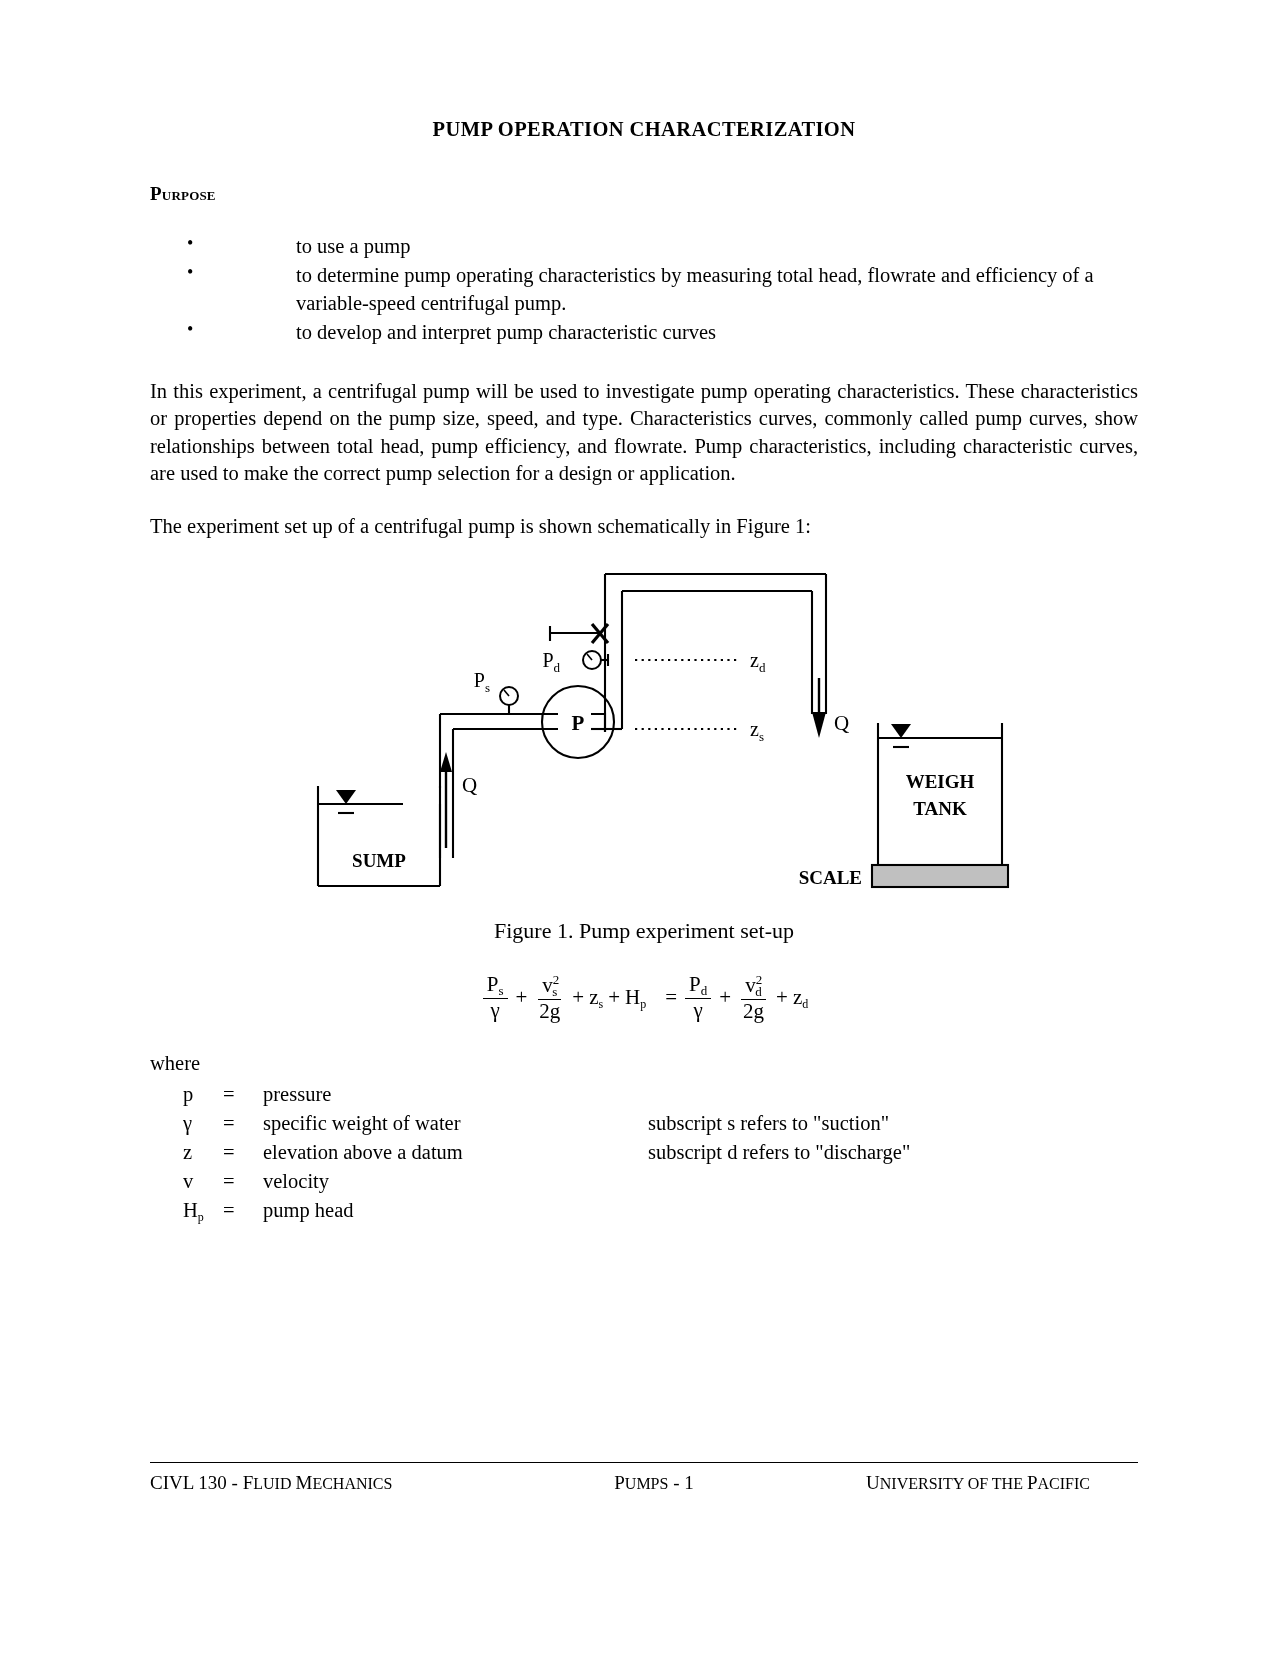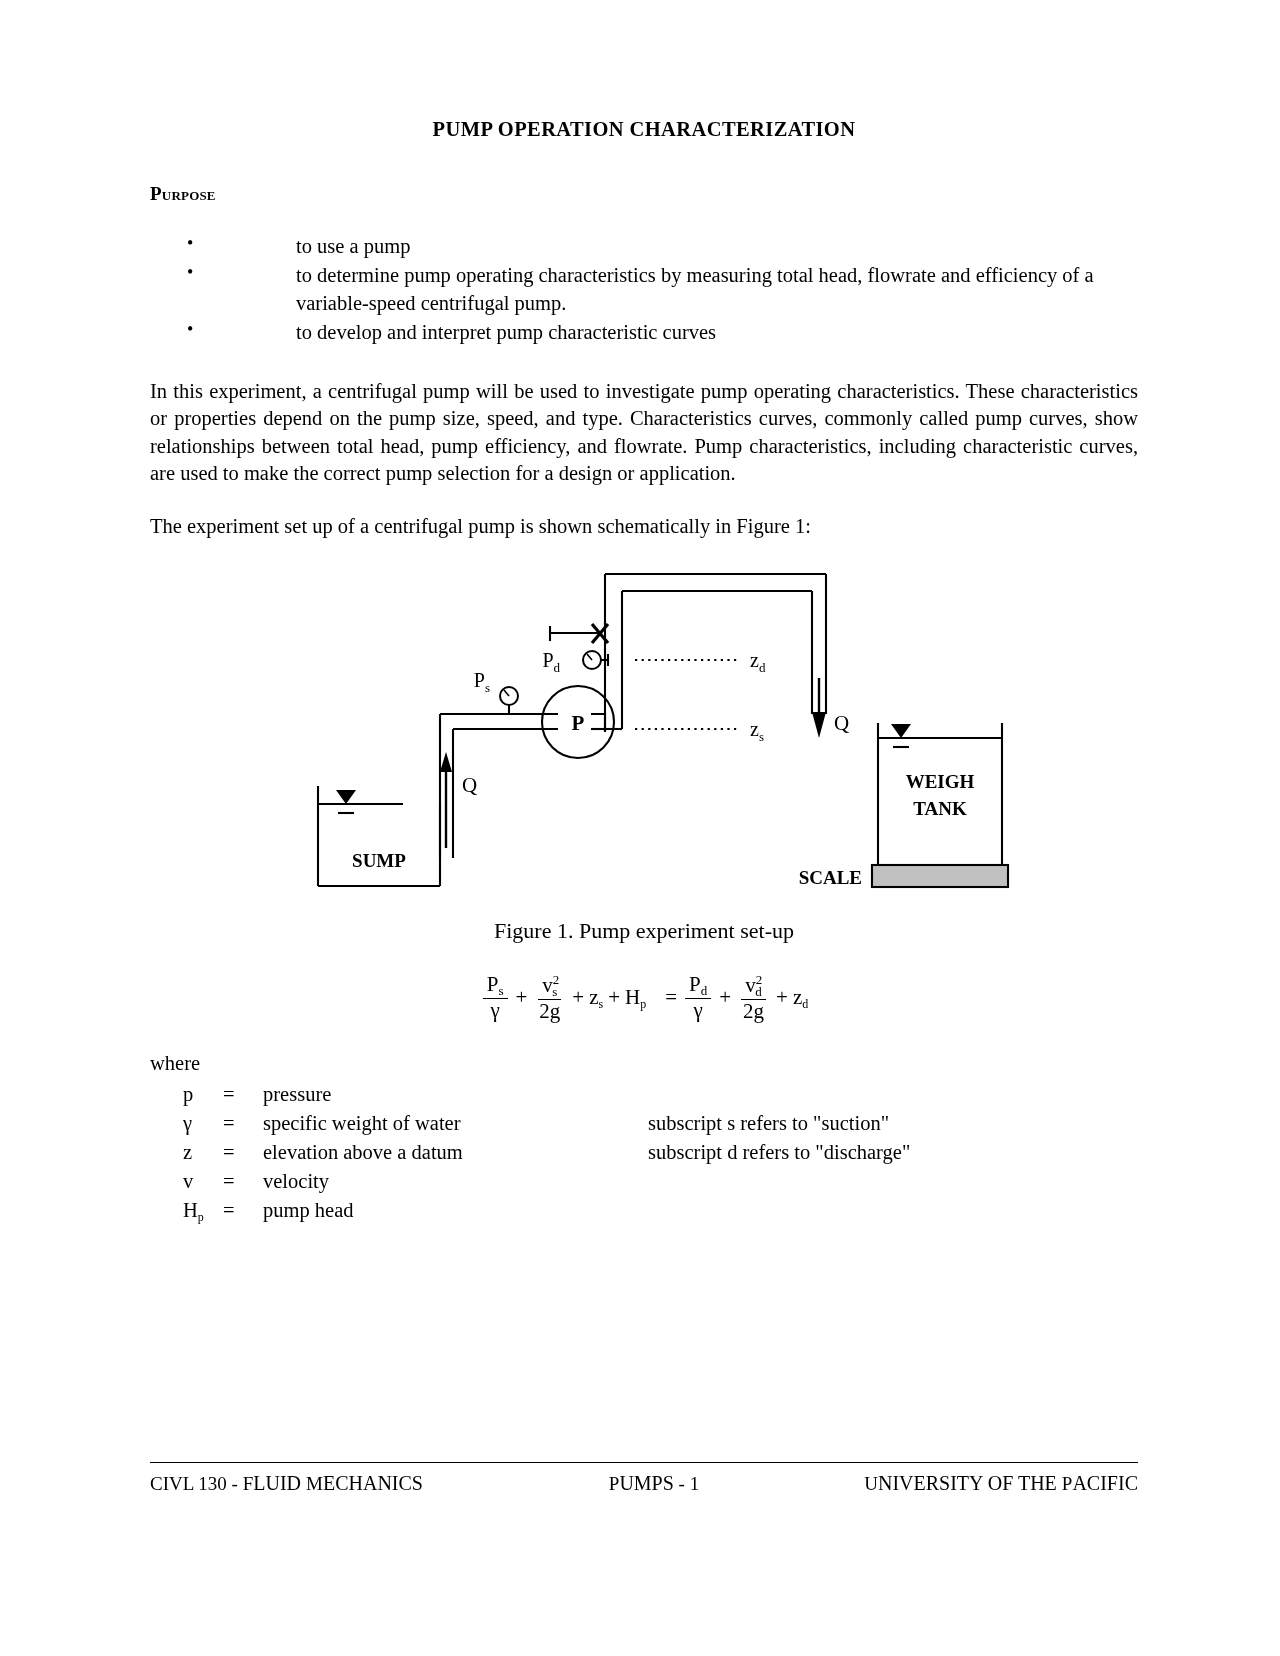--- a/index.html
+++ b/index.html
@@ -151,22 +151,22 @@
     width: 100%;
     margin-bottom: 9px;
   }
   .footer-row {
     display: flex;
     font-size: 19px;
     align-items: baseline;
   }
   .footer-left { flex: 0 0 340px; text-align: left; }
   .footer-mid  { flex: 1 1 auto; text-align: center; }
-  .footer-right{ flex: 0 0 320px; text-align: right; }
-  .footer .sc { font-size: 20px; }
+  .footer-right{ flex: 0 0 320px; text-align: center; }
+  .footer .sc { font-size: 16px; }
 
   
   .sc { text-transform: uppercase; }
 </style>
 </head>
 <body>
 
 <div class="page">
 
   <div class="content">

